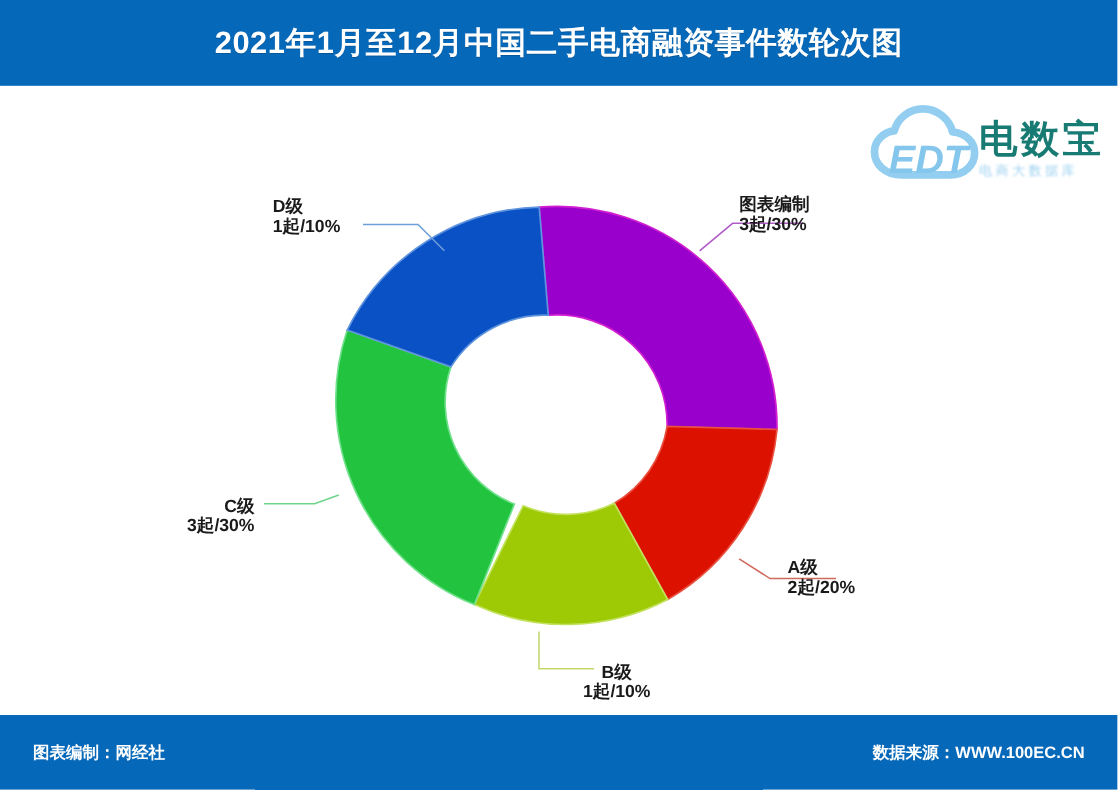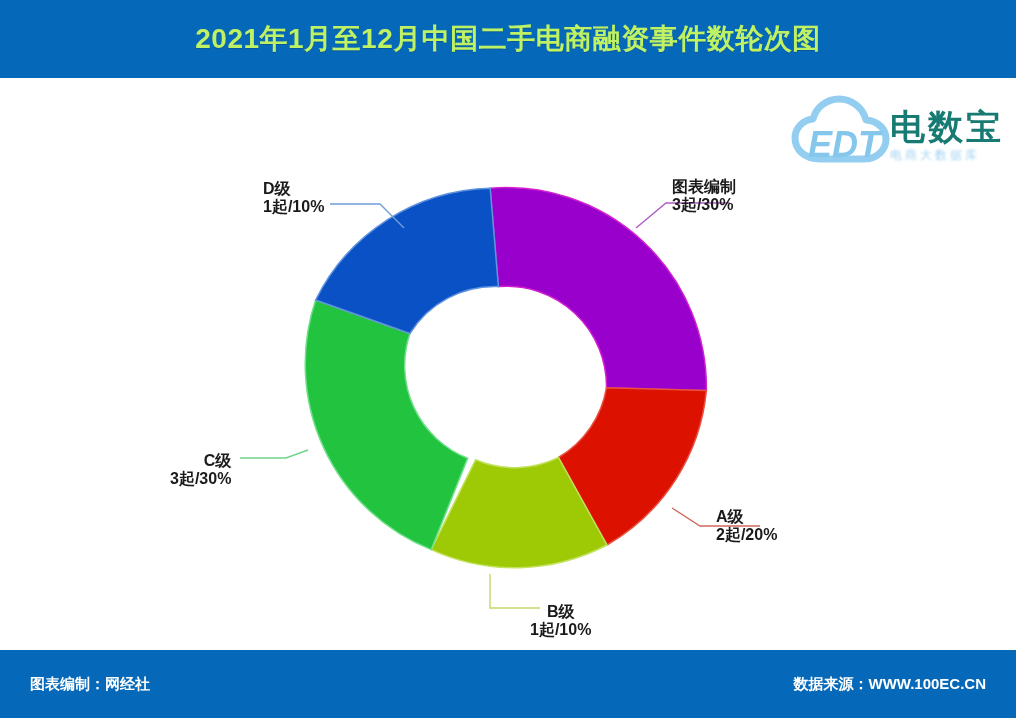--- a/index.html
+++ b/index.html
@@ -23,21 +23,21 @@
     top: 0;
     width: 1016px;
     height: 78px;
     background: #0668b8;
     display: flex;
     align-items: center;
     justify-content: center;
     box-sizing: border-box;
   }
   .header-title {
-    color: #bef264;
+    color: #ffffff;
     font-size: 28px;
     font-weight: bold;
     letter-spacing: 0.5px;
     white-space: nowrap;
     text-shadow: 0 1px 0 rgba(0,0,0,0.15);
   }
 
   
   .footer-bar {
     position: absolute;
@@ -121,21 +121,21 @@
     white-space: nowrap;
     font-family: "Liberation Sans", "DejaVu Sans", sans-serif;
   }
   .slice-label .lbl-name { display: block; }
   .slice-label .lbl-val  { display: block; }
 
   .lbl-strategic { left: 672px; top: 100px; text-align: left; }
   .lbl-a         { left: 716px; top: 430px; text-align: left; }
   .lbl-b         { left: 530px; top: 525px; text-align: center; }
   .lbl-c         { left: 158px; top: 374px; text-align: right; margin-left: 12px; }
-  .lbl-d         { left: 263px; top: 102px; text-align: left; }
+  .lbl-d         { left: 248px; top: 102px; text-align: left; }
 </style>
 </head>
 <body>
 
 <div class="header-bar">
   <div class="header-title">2021年1月至12月中国二手电商融资事件数轮次图</div>
 </div>
 
 <div class="logo-wrap">
   <div class="logo-mark">

